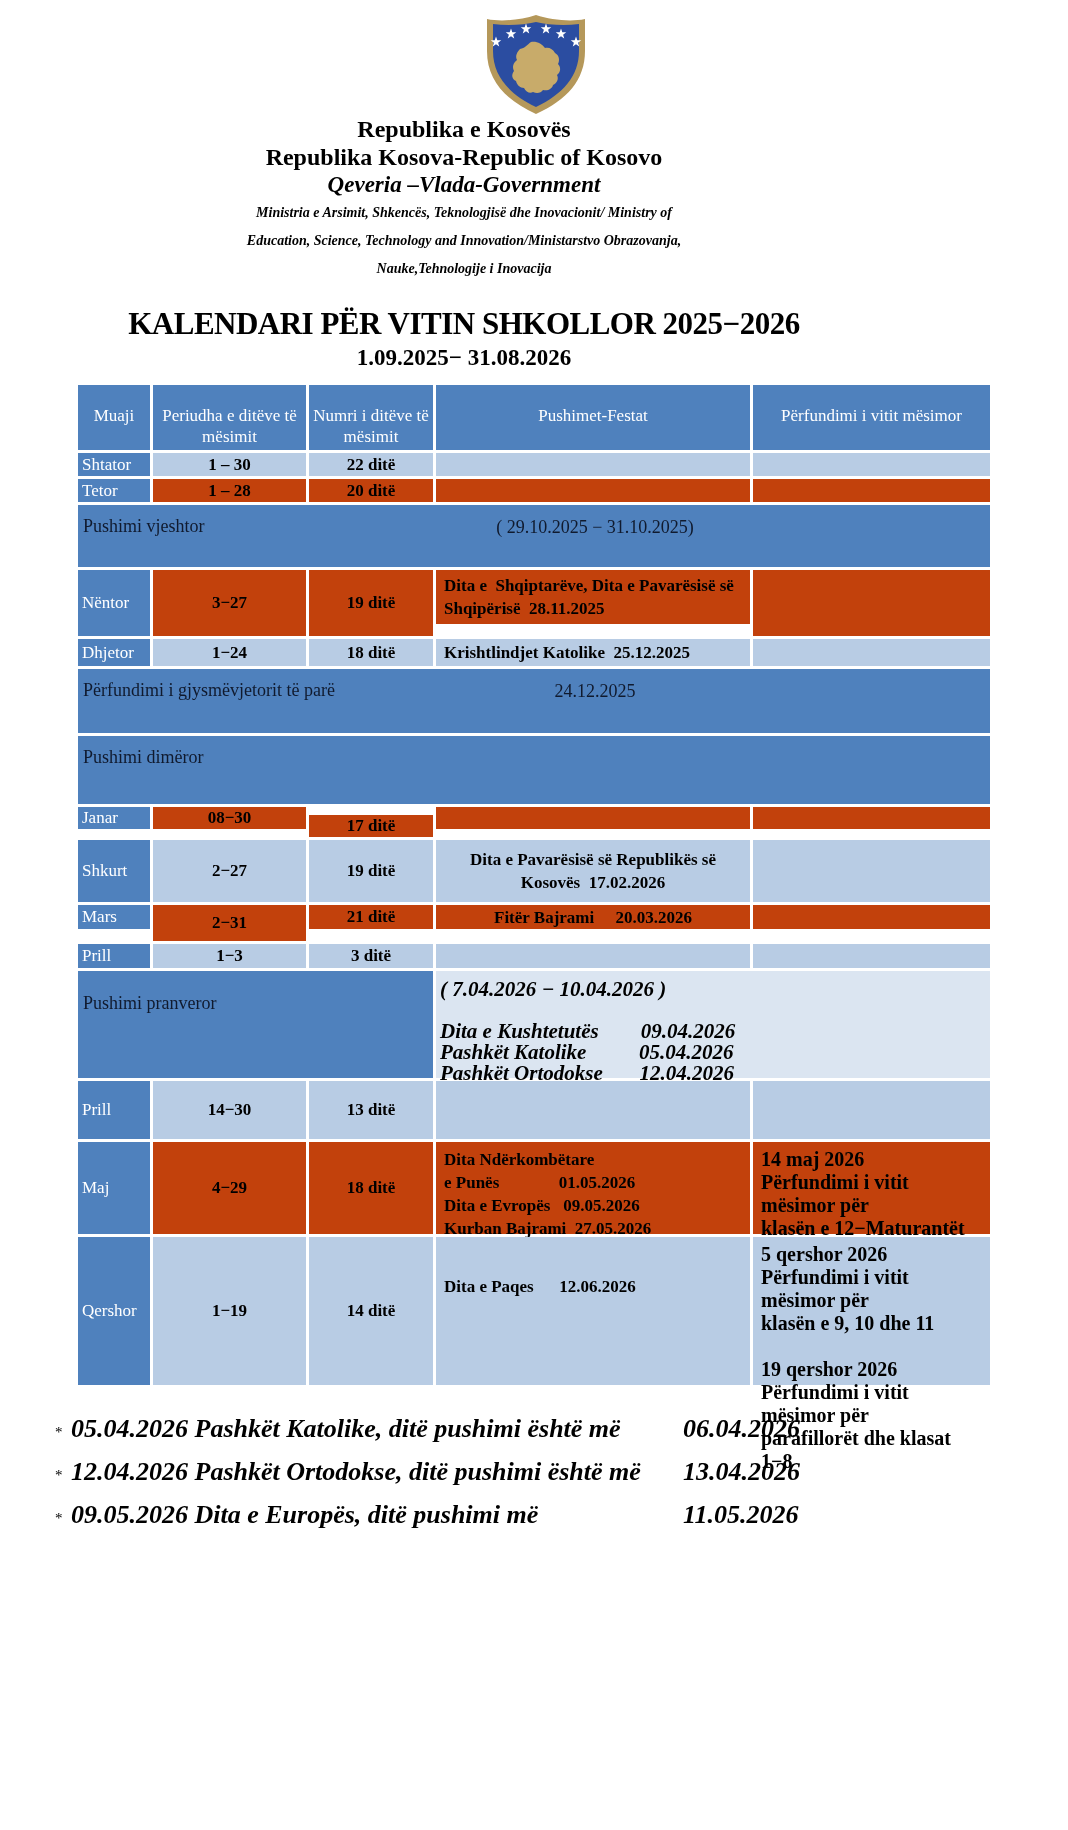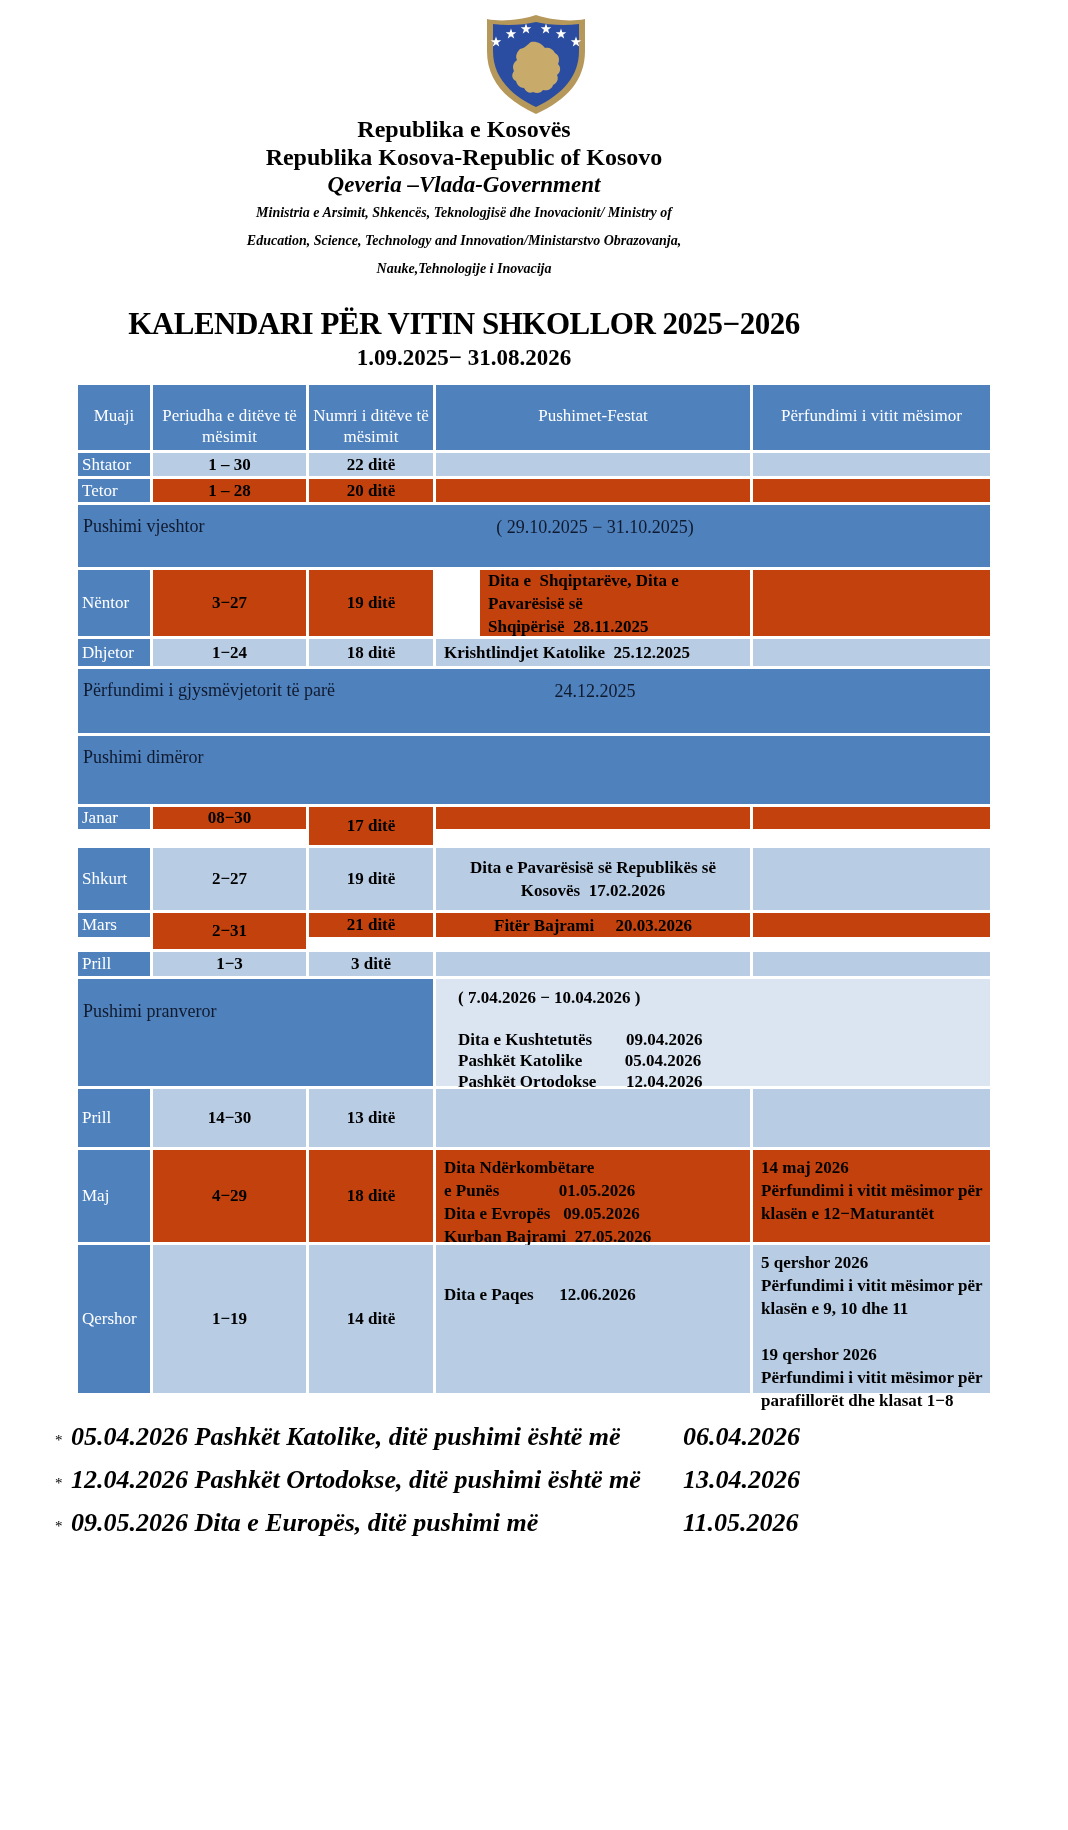--- a/index.html
+++ b/index.html
@@ -19,29 +19,29 @@
         justify-content:center;align-items:flex-start;padding-top:20px;text-align:center;}
   .month{background:#4f81bd;color:#fff;font-size:17px;display:flex;align-items:center;padding-left:4px;}
   .a{background:#b8cce4;} .b{background:#c2410c;}
   .period,.days{font-weight:bold;font-size:17px;display:flex;align-items:center;justify-content:center;}
   .hol{font-weight:bold;font-size:17px;line-height:23px;white-space:pre-wrap;display:flex;
        flex-direction:column;justify-content:center;}
   .hol.left{padding-left:8px;}
   .hol.center{align-items:center;text-align:center;}
   .hol.top{justify-content:flex-start;padding-top:6px;}
   .hol.upper{justify-content:flex-start;padding-top:38px;}
-  .endc{font-weight:bold;font-size:17px;line-height:23px;white-space:pre-wrap;padding:6px 4px 16px 8px;}
+  .endc{font-weight:bold;font-size:20px;line-height:23px;white-space:pre-wrap;padding:6px 4px 16px 8px;}
   .band{grid-column:1/-1;background:#4f81bd;position:relative;color:#101a2e;font-size:18px;}
   .band-label{position:absolute;left:5px;top:11px;}
   .band-lines{position:absolute;left:360px;width:314px;top:11px;text-align:center;
               line-height:22px;white-space:pre-wrap;}
   .spring-left{grid-column:1/4;background:#4f81bd;color:#101a2e;font-size:18px;display:flex;
                align-items:flex-start;padding:22px 0 0 5px;}
-  .spring-right{grid-column:4/-1;background:#dbe5f1;font-weight:bold;font-size:17px;line-height:21px;
-                white-space:pre-wrap;padding:8px 0 0 22px;}
+  .spring-right{grid-column:4/-1;background:#dbe5f1;font-weight:bold;font-size:21px;line-height:21px;
+                white-space:pre-wrap;padding:8px 0 0 4px;font-style:italic;}
   .footnotes{margin:24px 0 0 55px;}
   .fn{display:flex;align-items:baseline;font-weight:bold;font-style:italic;font-size:26px;
       line-height:40px;}
   .fn-star{font-style:normal;font-weight:normal;font-size:15px;width:16px;flex:none;}
   .fn-text{width:612px;flex:none;}
 </style>
 </head>
 <body>
 
 <div class="page">
@@ -92,38 +92,38 @@
       <div class="cell days b" style="height: 23px;">20 ditë</div>
       <div class="cell hol b left" style="height: 23px;"></div>
       <div class="cell endc b" style="height: 23px;"></div>
       <div class="cell band" style="height: 62px;">
         <span class="band-label">Pushimi vjeshtor</span>
         <div class="band-lines">( 29.10.2025 − 31.10.2025)</div>
       </div>
       <div class="cell month" style="height: 66px;">Nëntor</div>
       <div class="cell period b" style="height: 66px;">3−27</div>
       <div class="cell days b" style="height: 66px;">19 ditë</div>
-      <div class="cell hol b left" style="height: 66px; margin-left: 44px;">Dita e  Shqiptarëve, Dita e Pavarësisë së
+      <div class="cell hol b left" style="height: 54px;">Dita e  Shqiptarëve, Dita e Pavarësisë së
 Shqipërisë  28.11.2025</div>
       <div class="cell endc b" style="height: 66px;"></div>
       <div class="cell month" style="height: 27px;">Dhjetor</div>
       <div class="cell period a" style="height: 27px;">1−24</div>
       <div class="cell days a" style="height: 27px;">18 ditë</div>
       <div class="cell hol a left" style="height: 27px;">Krishtlindjet Katolike  25.12.2025</div>
       <div class="cell endc a" style="height: 27px;"></div>
       <div class="cell band" style="height: 64px;">
         <span class="band-label">Përfundimi i gjysmëvjetorit të parë</span>
         <div class="band-lines">24.12.2025</div>
       </div>
       <div class="cell band" style="height: 68px;">
         <span class="band-label">Pushimi dimëror</span>
       </div>
       <div class="cell month" style="height: 22px;">Janar</div>
       <div class="cell period b" style="height: 22px;">08−30</div>
-      <div class="cell days b" style="height: 38px;">17 ditë</div>
+      <div class="cell days b" style="height: 22px; margin-top: 8px;">17 ditë</div>
       <div class="cell hol b left" style="height: 22px;"></div>
       <div class="cell endc b" style="height: 22px;"></div>
       <div class="cell month" style="height: 62px;">Shkurt</div>
       <div class="cell period a" style="height: 62px;">2−27</div>
       <div class="cell days a" style="height: 62px;">19 ditë</div>
       <div class="cell hol a center" style="height: 62px;">Dita e Pavarësisë së Republikës së
 Kosovës  17.02.2026</div>
       <div class="cell endc a" style="height: 62px;"></div>
       <div class="cell month" style="height: 24px;">Mars</div>
       <div class="cell period b" style="height: 36px;">2−31</div>

